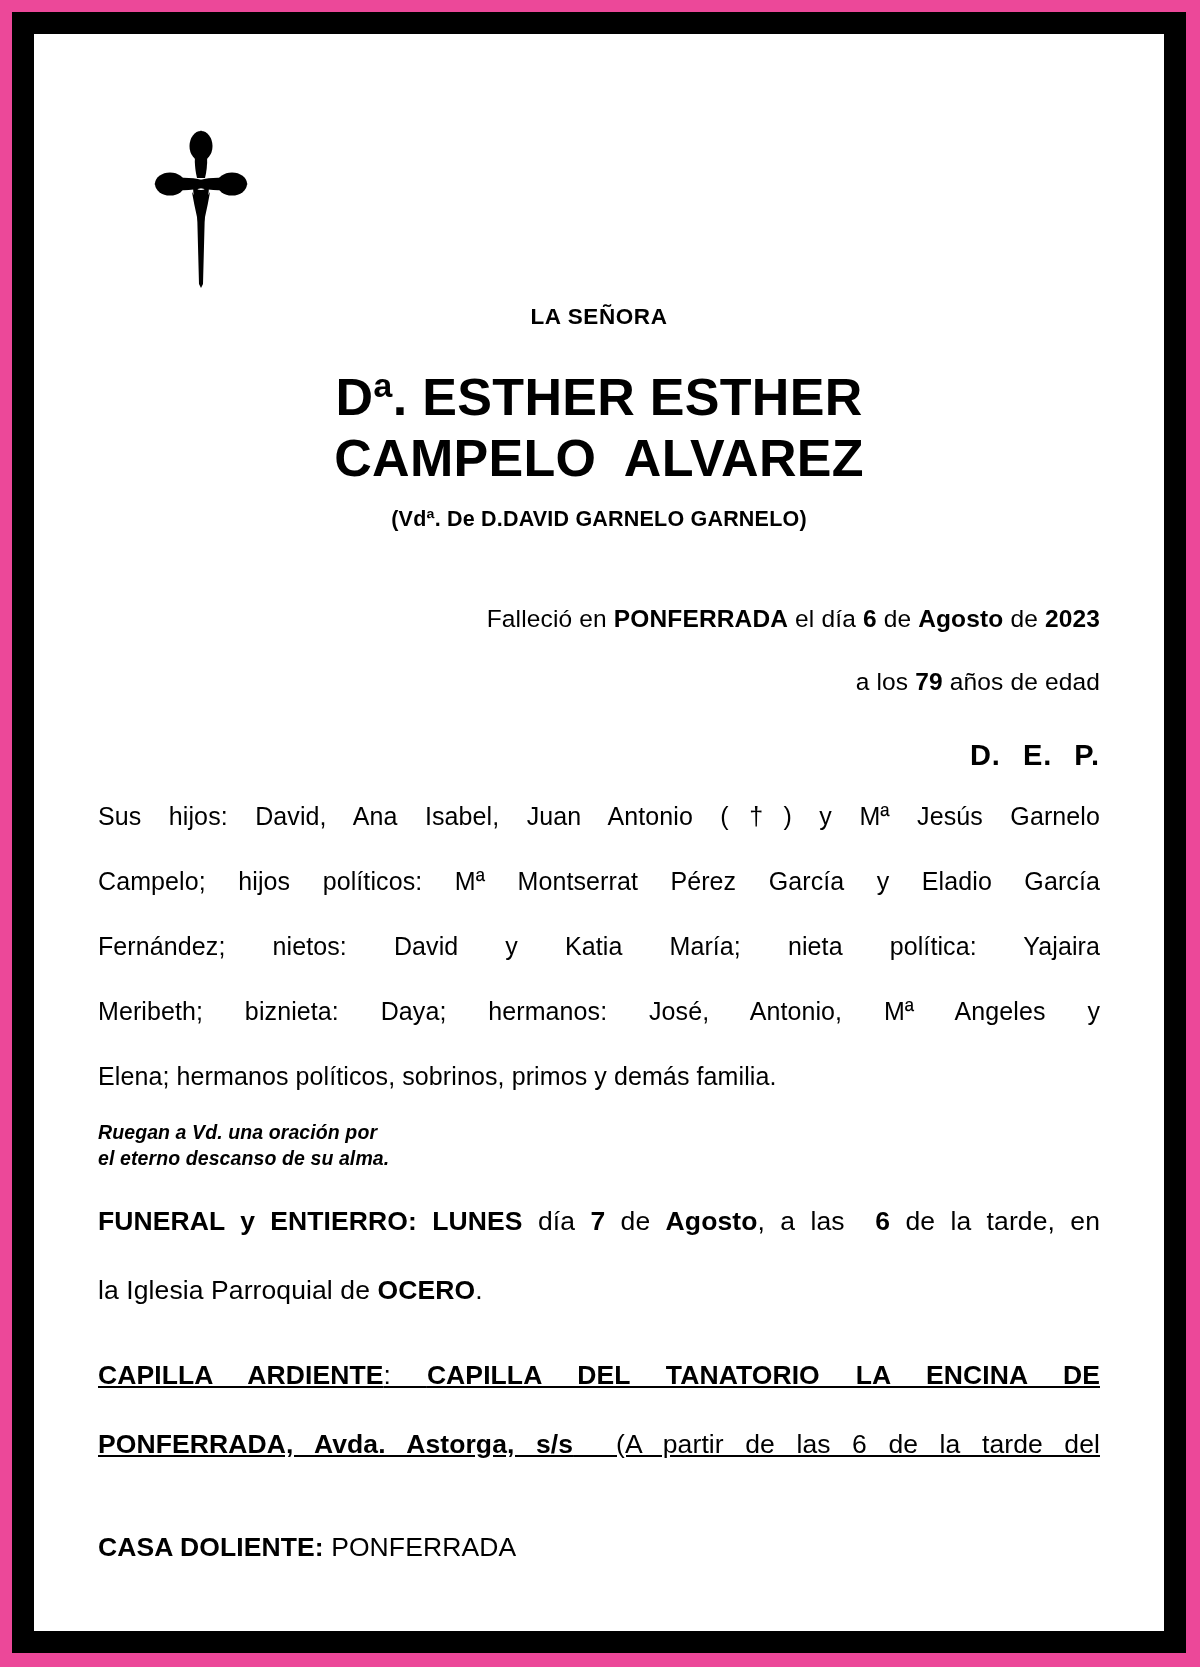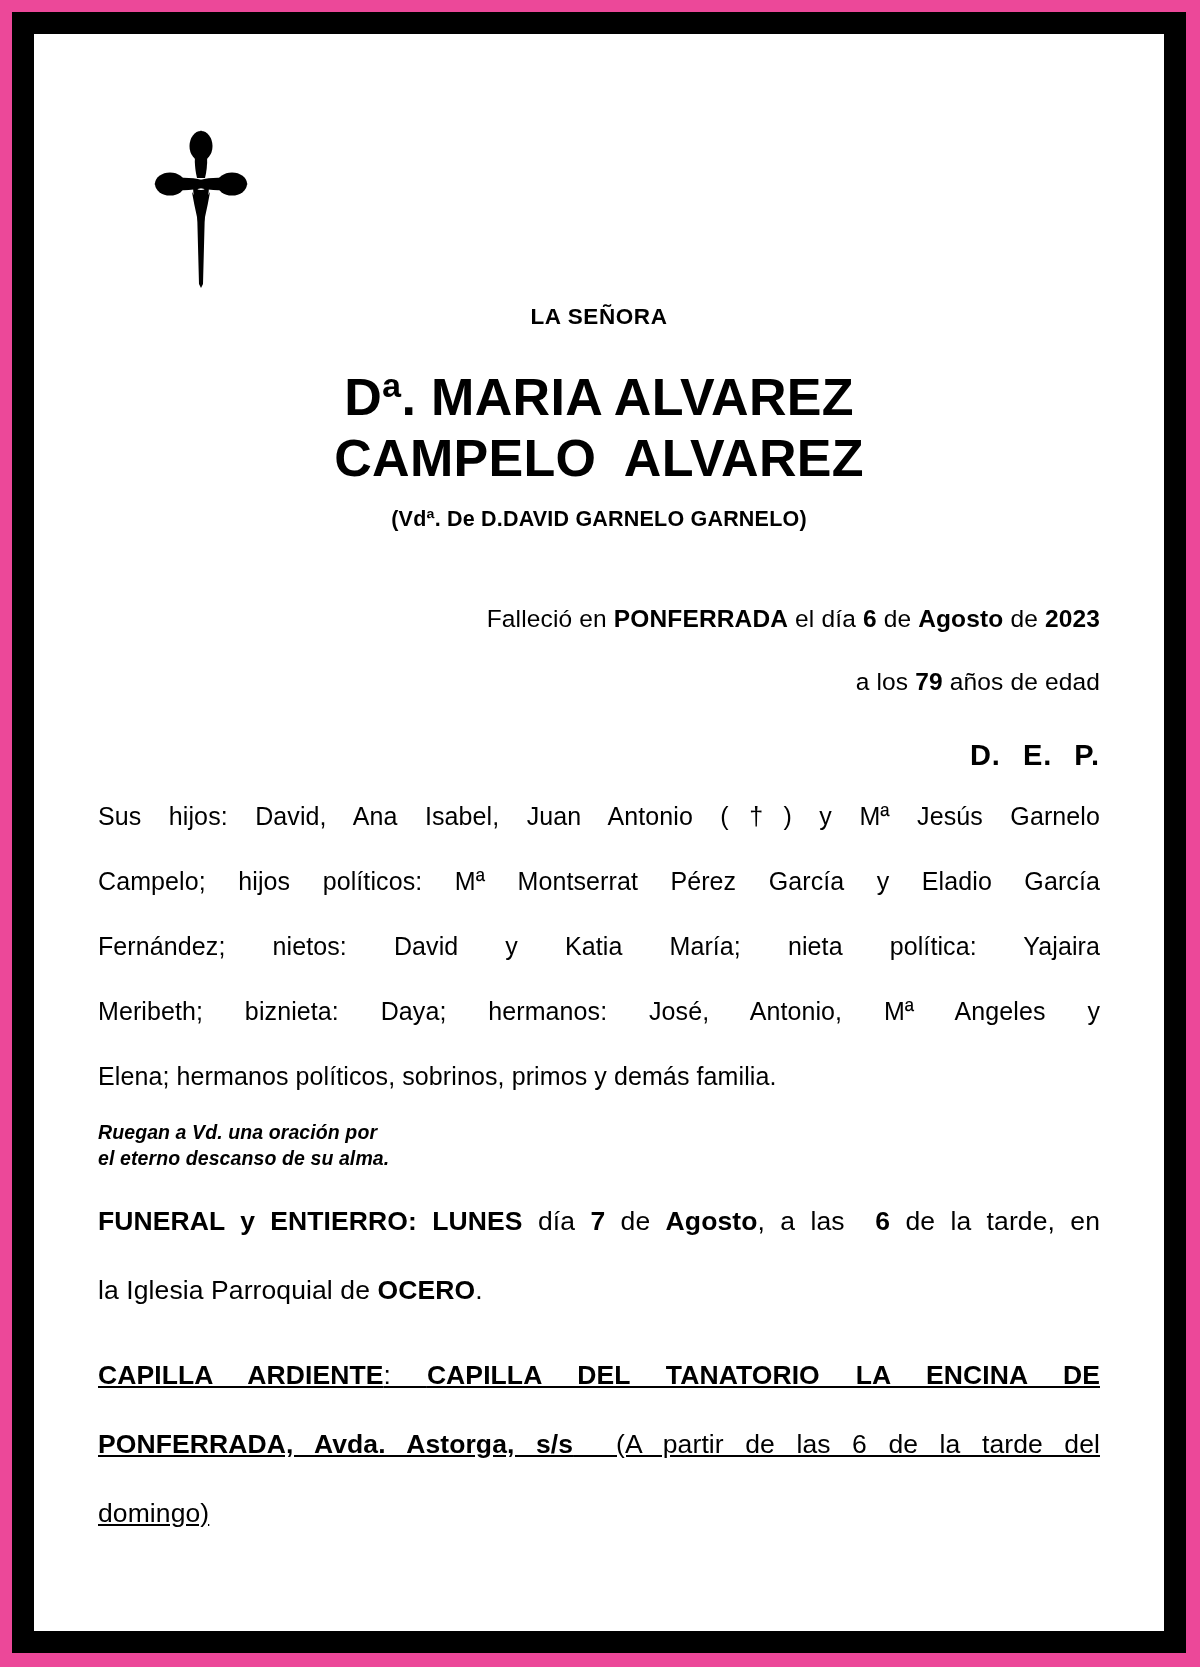--- a/index.html
+++ b/index.html
@@ -181,21 +181,21 @@
 
             <path d="M47 62 C47 74 49 80 51 86 L53 162 L55 166 L57 162 L59 86 C61 80 63 74 63 62 C60 70 50 70 47 62 Z"></path>
             <path d="M46 70 C48 82 50 90 52 100 L58 100 C60 90 62 82 64 70 C60 78 50 78 46 70 Z"></path>
           </g>
         </svg>
       </div>
 
       <div class="header">
         <div class="la-senora">LA SEÑORA</div>
         <div class="deceased-name">
-          <span class="nm-line">Dª. MARIA ALVAREZ</span>
+          <span class="nm-line">Dª. ESTHER ESTHER</span>
           <span class="nm-line">CAMPELO  ALVAREZ</span>
         </div>
         <div class="widow-of">(Vdª. De D.DAVID GARNELO GARNELO)</div>
       </div>
 
       <div class="details">
         <div class="d-row died-line"><span>Falleció en </span><b>PONFERRADA</b><span> el día </span><b>6</b><span> de </span><b>Agosto</b><span> de </span><b>2023</b></div>
         <div class="d-row age-line"><span>a los </span><b>79</b><span> años de edad</span></div>
         <div class="d-row dep-line"><span>D.</span><span class="sp"></span><span>E.</span><span class="sp"></span><span>P.</span></div>
       </div>
@@ -214,19 +214,19 @@
       </div>
 
       <div class="service">
         <span class="sv-line"><b>FUNERAL y ENTIERRO: LUNES</b><span> día </span><b>7</b><span> de </span><b>Agosto</b><span>, a las  </span><b>6</b><span> de la tarde, en</span></span>
         <span class="sv-line last"><span>la Iglesia Parroquial de </span><b>OCERO</b><span>.</span></span>
       </div>
 
       <div class="service tight">
         <span class="sv-line"><b>CAPILLA  ARDIENTE</b><span>:  </span><b>CAPILLA  DEL  TANATORIO  LA  ENCINA  DE</b></span>
         <span class="sv-line"><b>PONFERRADA, Avda. Astorga, s/s</b><span>  (A partir de las 6 de la tarde del</span></span>
-        <span class="sv-line last">domingo)</span>
-      </div>
-
+      </div>
+
+      <div class="casa"><b>CASA DOLIENTE:</b><span> PONFERRADA</span></div>
 
     </div>
   </div>
 </div>
 
 </body></html>

